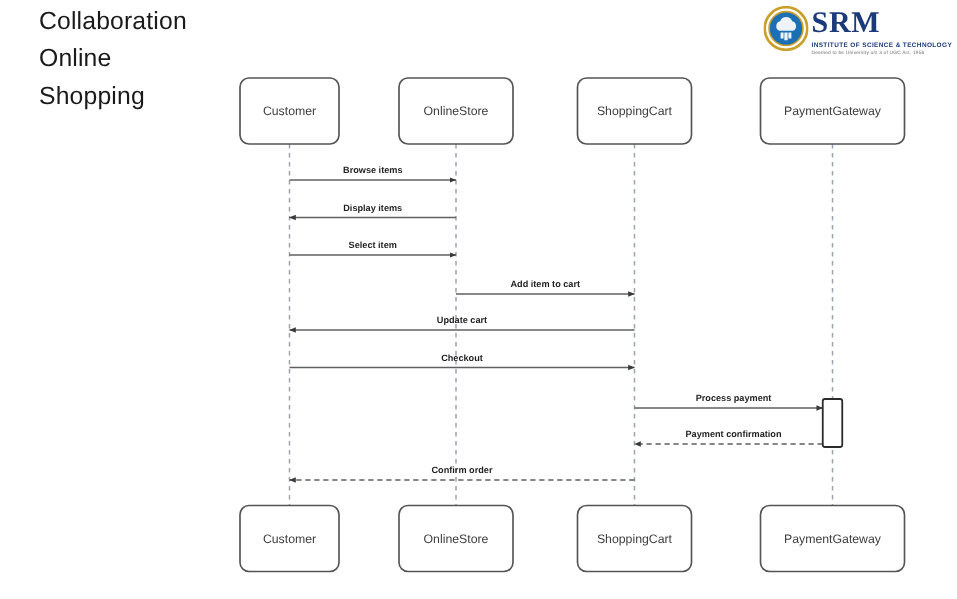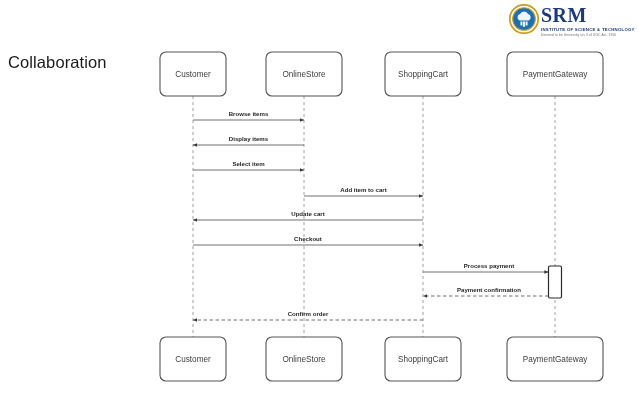--- a/index.html
+++ b/index.html
@@ -12,29 +12,28 @@
     width: 638px;
     height: 399px;
     background: #ffffff;
     overflow: hidden;
     font-family: "Liberation Sans", sans-serif;
   }
 
   
   #title {
     position: absolute;
-    left: 8px;
+    left: 26px;
     top: 2px;
     width: 145px;
     font-size: 16.5px;
     line-height: 25px;
     color: #1a1a1a;
     font-weight: 400;
     letter-spacing: 0.1px;
-    margin-top: 48px;
   }
 
   
   #logo {
     position: absolute;
     left: 509px;
     top: 1px;
     width: 126px;
     height: 40px;
   }
@@ -136,20 +135,22 @@
     stroke-width: 1.2;
   }
 </style>
 </head>
 <body>
 
 <div id="page">
 
   <div id="title">
     <div>Collaboration</div>
+    <div>Online</div>
+    <div>Shopping</div>
   </div>
 
   <div id="logo">
     <svg id="logo-emblem" viewBox="0 0 30 30">
       <circle cx="15" cy="15" r="14.2" fill="#ffffff" stroke="#c8a02a" stroke-width="1.8"></circle>
       <circle cx="15" cy="15" r="11.3" fill="#1b6fb5" stroke="#c8a02a" stroke-width="1.1"></circle>
       <path d="M10.5 16.5 a3.4 3.4 0 0 1 0.6 -6.4 a4.3 4.3 0 0 1 8.0 0 a3.4 3.4 0 0 1 0.6 6.4 z" fill="#eef3f8"></path>
       <path d="M11.4 17.6 h2.0 v4.0 h-2.0 z M16.6 17.6 h2.0 v4.0 h-2.0 z" fill="#eef3f8"></path>
       <path d="M13.9 17.6 h2.2 v5.2 h-2.2 z" fill="#eef3f8"></path>
     </svg>

